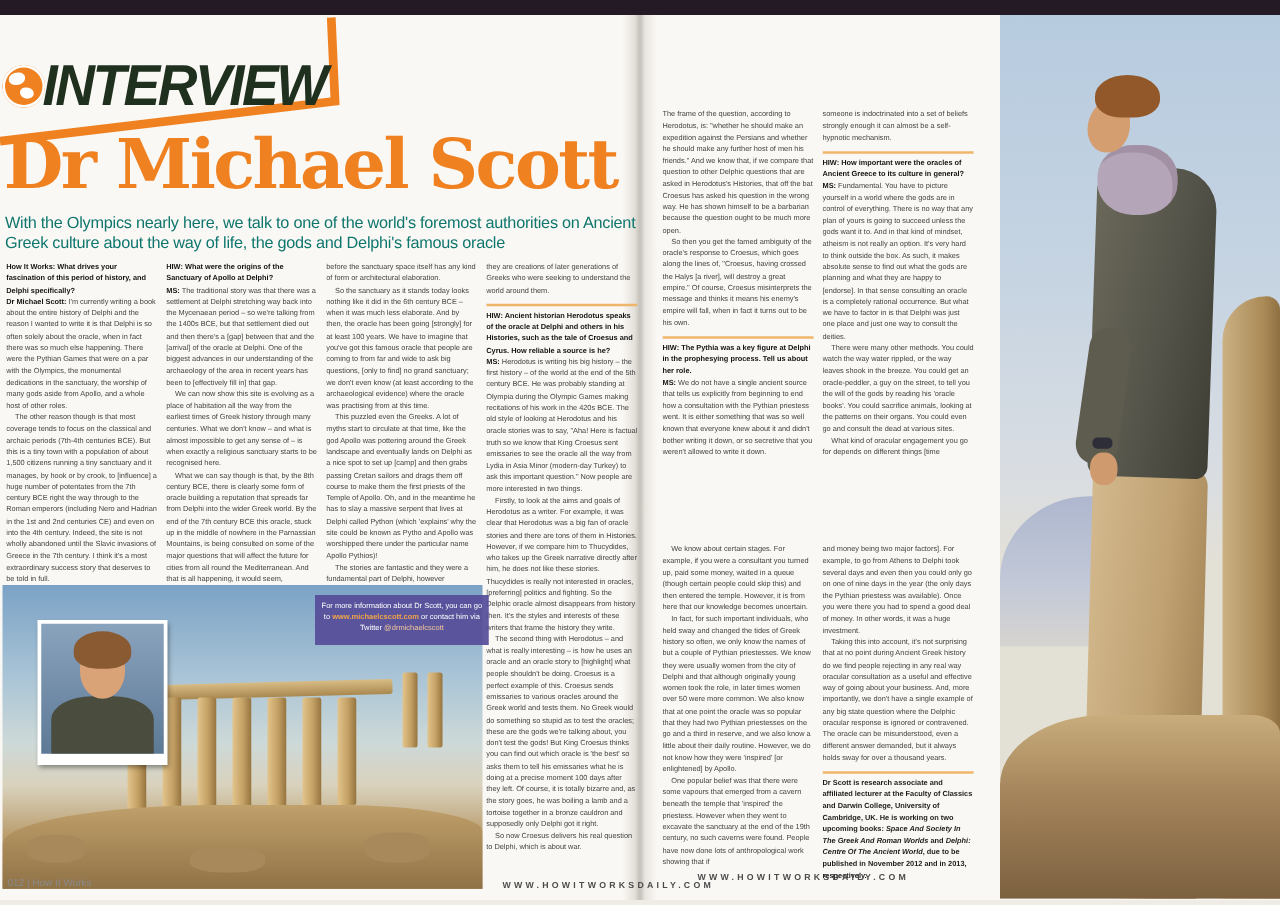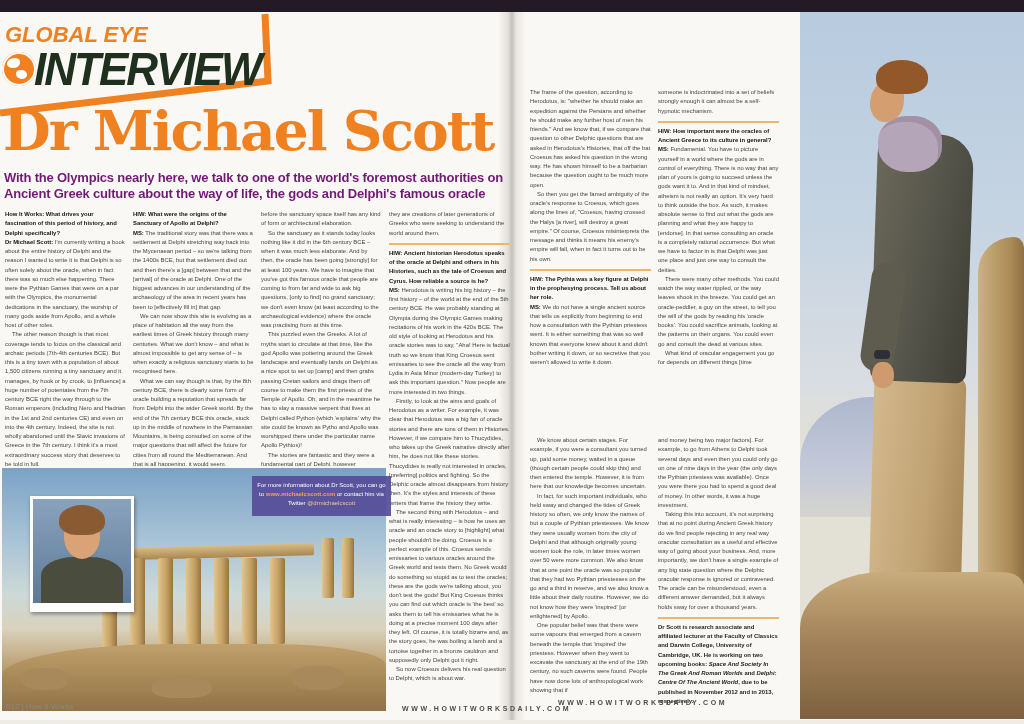--- a/index.html
+++ b/index.html
@@ -18,22 +18,22 @@
   .section-name{position:absolute;left:34px;top:44px;font-size:44px;font-weight:bold;font-style:italic;
                 color:#20301f;letter-spacing:-2px;transform:scaleY(1.05);}
   .globe{position:absolute;left:2px;top:52px;width:34px;height:34px;border-radius:50%;background:#ef8121;box-shadow:0 0 0 2px #fff inset;}
   .globe::before{content:"";position:absolute;left:5px;top:6px;width:13px;height:10px;background:#fff;border-radius:60% 40% 55% 45%;}
   .globe::after{content:"";position:absolute;left:14px;top:18px;width:11px;height:9px;background:#fff;border-radius:45% 55% 50% 60%;}
   .swoosh{position:absolute;left:0;top:0;}
 
   
   .title{position:absolute;left:3px;top:103px;width:512px;font-family:"DejaVu Serif",serif;font-weight:bold;
          font-size:55px;line-height:1;color:#ef8121;letter-spacing:-2px;}
-  .standfirst{position:absolute;left:4px;top:170px;width:506px;font-size:13px;font-weight:bold;
-              color:#701a75;line-height:1.2;letter-spacing:-0.2px;}
+  .standfirst{position:absolute;left:4px;top:170px;width:506px;font-size:13px;font-weight:normal;
+              color:#0f766e;line-height:1.2;letter-spacing:-0.2px;}
 
   
   .col{position:absolute;width:121px;overflow:hidden;font-size:5.9px;line-height:9.25px;color:#444;}
   .col p{margin:0;}
   .col .ind{text-indent:7px;}
   .q{font-weight:bold;color:#141414;}
   .lead{font-weight:bold;color:#141414;}
   .rule{height:2px;background:#efb56b;margin:5px 0 4px 0;}
 
   
@@ -111,21 +111,20 @@
     <div class="man-scarf"></div>
     <div class="man-face"></div>
     <div class="man-hair"></div>
     <div class="rocks-r"></div>
   </div>
 
   <svg class="swoosh" width="512" height="130" viewBox="0 0 512 130">
     <polyline points="0,113 268,81 265,14" fill="none" stroke="#ef8121" stroke-width="7"></polyline>
   </svg>
   <span class="globe"></span>
-  <div class="section-tag">GLOBAL EYE</div>
   <div class="section-name">INTERVIEW</div>
 
   <div class="title">Dr Michael Scott</div>
   <div class="standfirst">With the Olympics nearly here, we talk to one of the world's foremost authorities on Ancient Greek culture about the way of life, the gods and Delphi's famous oracle</div>
 
   <div class="col" style="left:5px;top:210px;height:256px">
     <p class="q">How It Works: What drives your fascination of this period of history, and Delphi specifically?</p>
     <p><span class="lead">Dr Michael Scott:</span> <span>I'm currently writing a book about the entire history of Delphi and the reason I wanted to write it is that Delphi is so often solely about the oracle, when in fact there was so much else happening. There were the Pythian Games that were on a par with the Olympics, the monumental dedications in the sanctuary, the worship of many gods aside from Apollo, and a whole host of other roles.</span></p>
     <p class="ind">The other reason though is that most coverage tends to focus on the classical and archaic periods (7th-4th centuries BCE). But this is a tiny town with a population of about 1,500 citizens running a tiny sanctuary and it manages, by hook or by crook, to [influence] a huge number of potentates from the 7th century BCE right the way through to the Roman emperors (including Nero and Hadrian in the 1st and 2nd centuries CE) and even on into the 4th century. Indeed, the site is not wholly abandoned until the Slavic invasions of Greece in the 7th century. I think it's a most extraordinary success story that deserves to be told in full.</p>
   </div>

